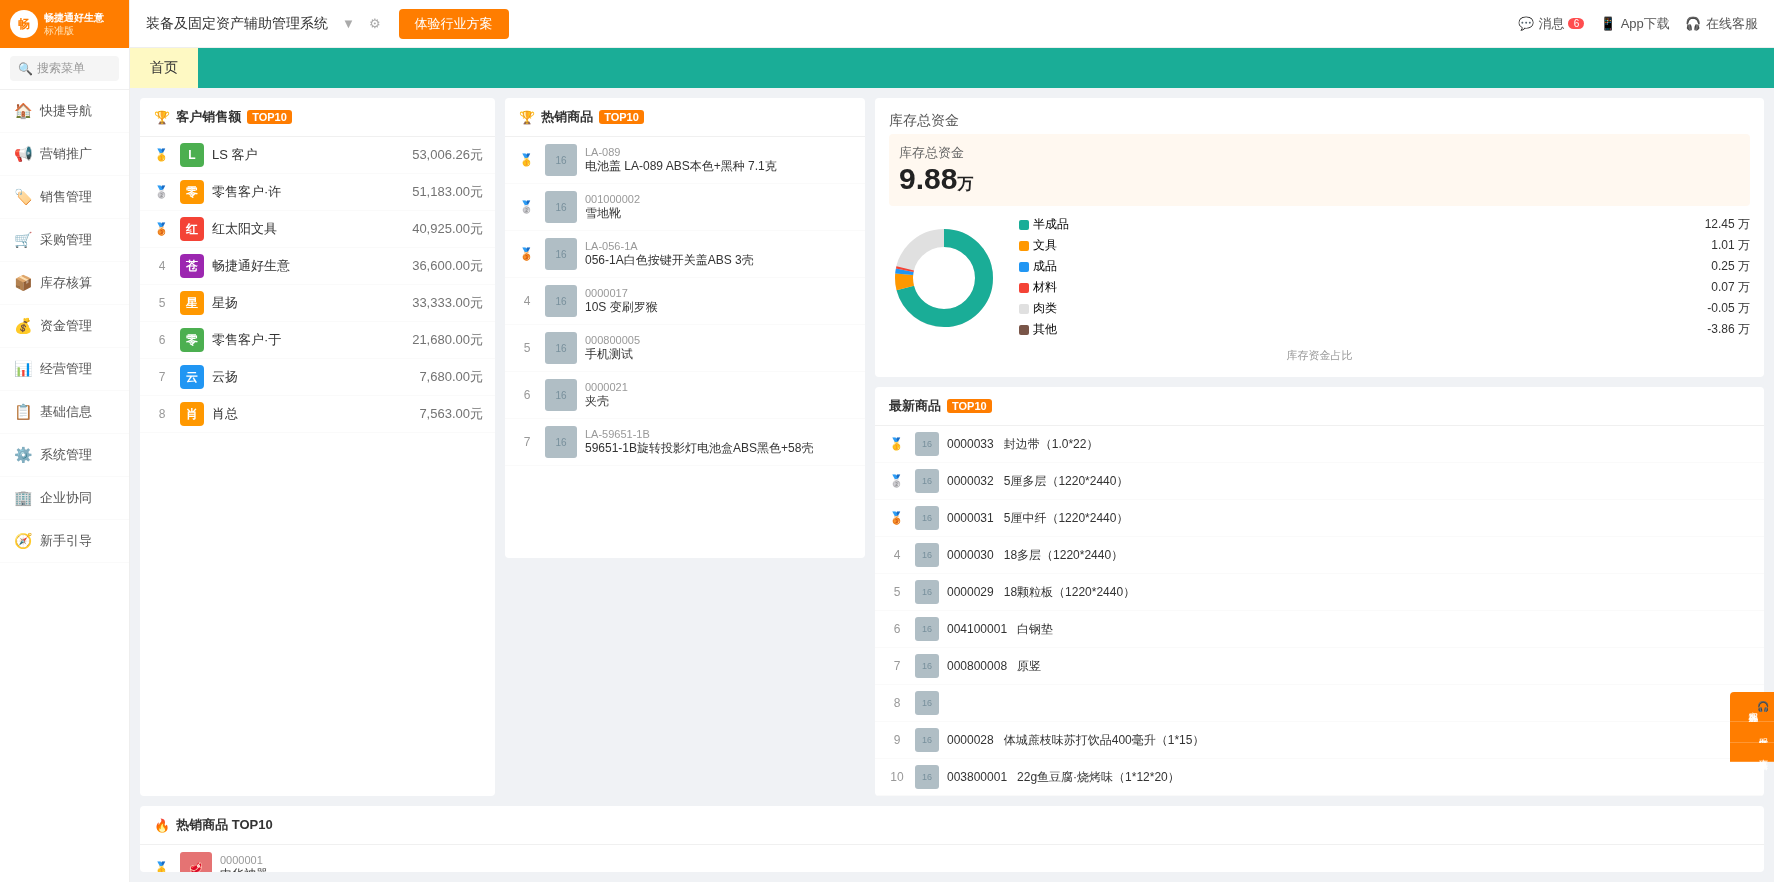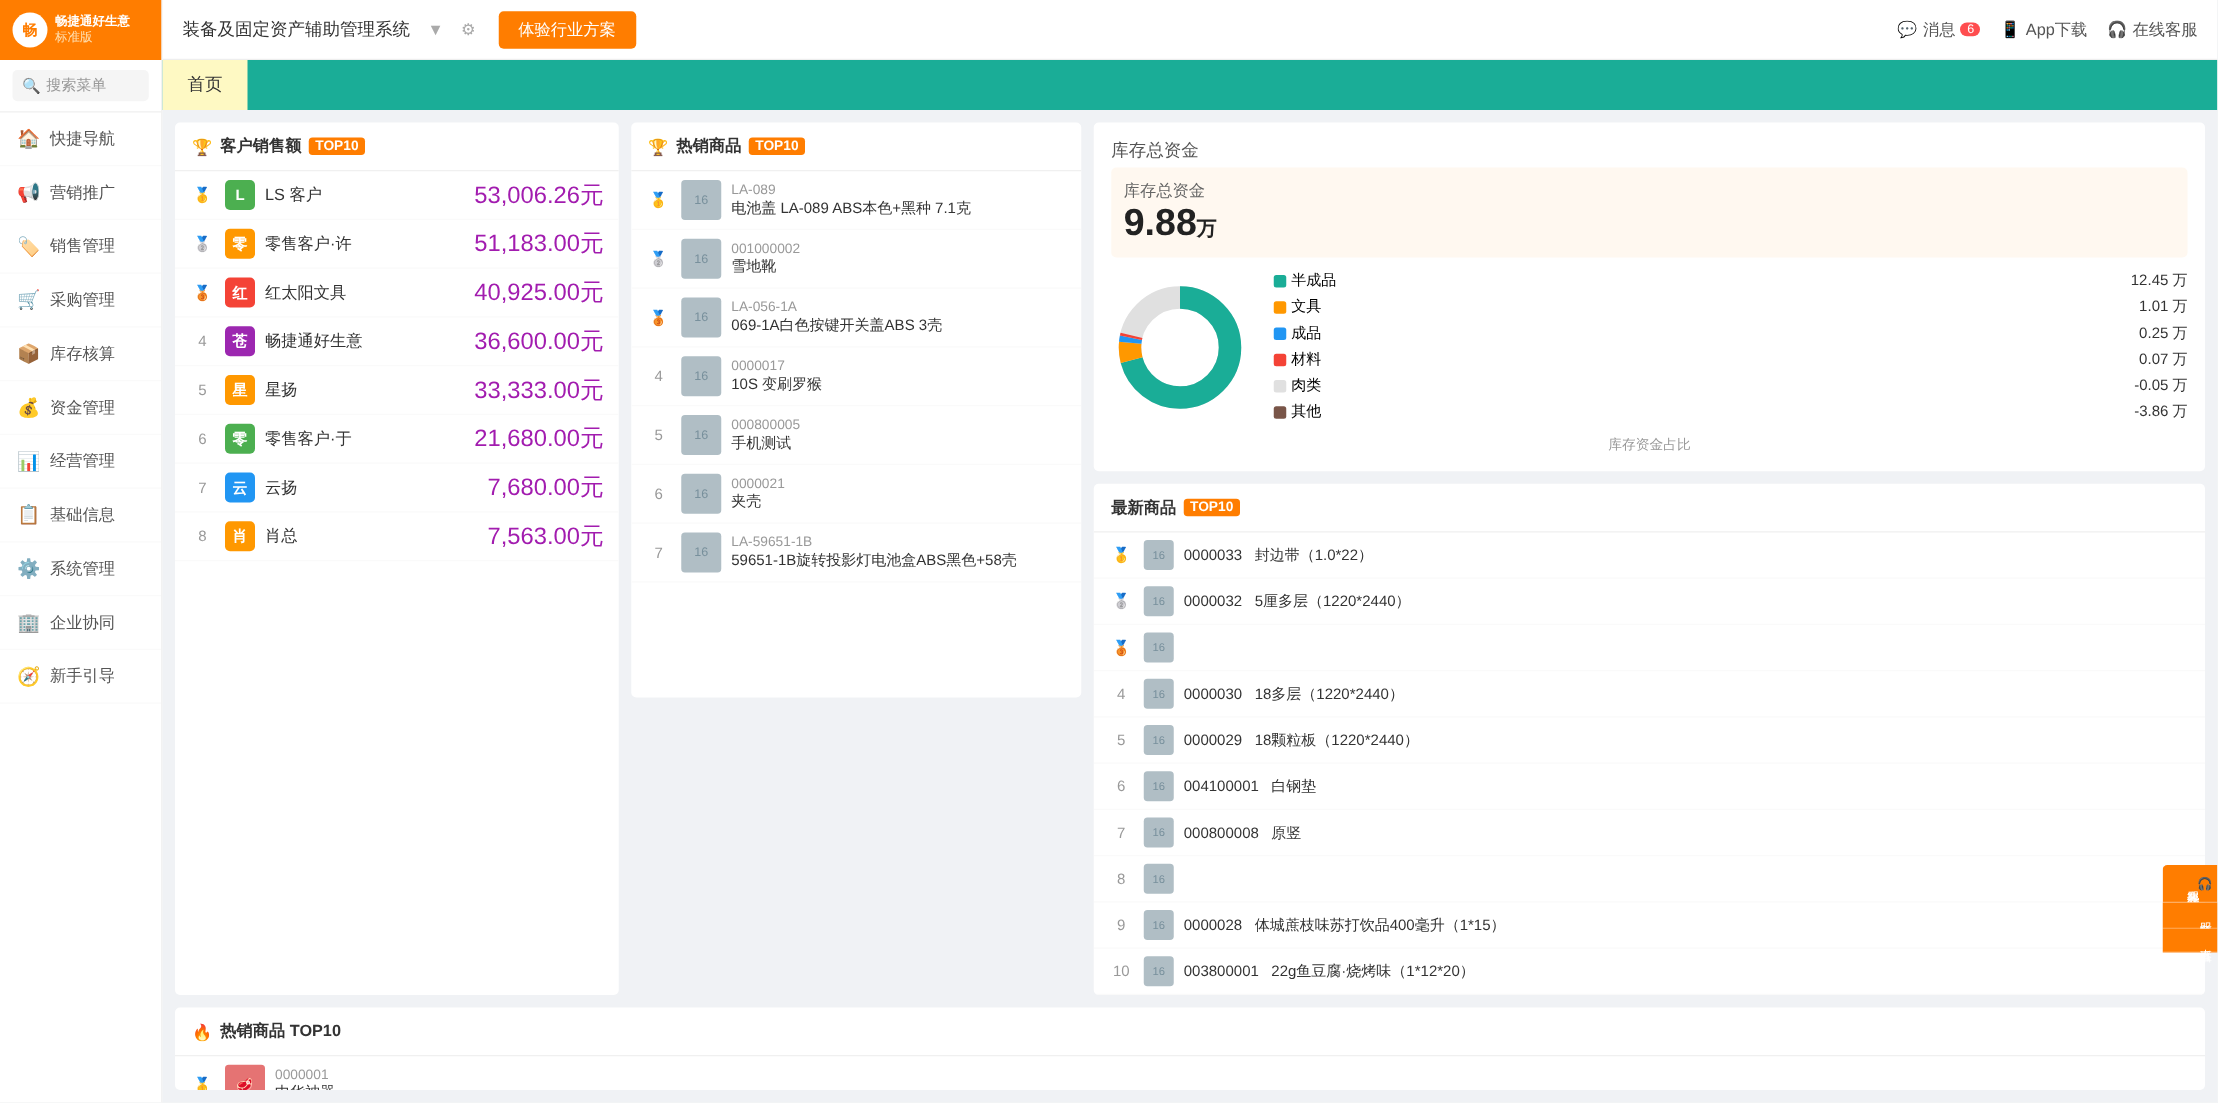--- a/index.html
+++ b/index.html
@@ -192,21 +192,21 @@
     .ranking-num.top2 { color: #888; }
     .ranking-num.top3 { color: #c17f26; }
     .rank-badge {
       width: 24px; height: 24px;
       border-radius: 4px;
       display: flex; align-items: center; justify-content: center;
       font-size: 12px; font-weight: bold; color: #fff;
       flex-shrink: 0;
     }
     .ranking-name { flex: 1; font-size: 13px; color: #333; }
-    .ranking-amount { font-size: 19px; color: #a21caf; font-weight: 500; }
+    .ranking-amount { font-size: 13px; color: #737373; font-weight: 500; }
     .hot-row {
       display: flex;
       align-items: center;
       padding: 7px 12px;
       border-bottom: 1px solid #fafafa;
       gap: 8px;
     }
     .hot-num { width: 20px; text-align: center; font-size: 12px; color: #999; }
     .hot-num.top1 { color: #ff9500; }
     .hot-num.top2 { color: #888; }
@@ -524,21 +524,21 @@
               <div class="hot-info">
                 <div class="hot-code">001000002</div>
                 <div class="hot-name">雪地靴</div>
               </div>
             </div>
             <div class="hot-row">
               <div class="hot-num top3">🥉</div>
               <div class="hot-img" style="background:#b0bec5;color:#78909c;font-size:10px;">16</div>
               <div class="hot-info">
                 <div class="hot-code">LA-056-1A</div>
-                <div class="hot-name">069-1A白色按键开关盖ABS 3壳</div>
+                <div class="hot-name">056-1A白色按键开关盖ABS 3壳</div>
               </div>
             </div>
             <div class="hot-row">
               <div class="hot-num">4</div>
               <div class="hot-img" style="background:#b0bec5;color:#78909c;font-size:10px;">16</div>
               <div class="hot-info">
                 <div class="hot-code">0000017</div>
                 <div class="hot-name">10S 变刷罗猴</div>
               </div>
             </div>
@@ -654,20 +654,21 @@
                 <div class="new-name">0000033 &nbsp; 封边带（1.0*22）</div>
               </div>
               <div class="new-row">
                 <div class="new-num top2">🥈</div>
                 <div class="new-img" style="background:#b0bec5;font-size:9px;color:#78909c;">16</div>
                 <div class="new-name">0000032 &nbsp; 5厘多层（1220*2440）</div>
               </div>
               <div class="new-row">
                 <div class="new-num top3">🥉</div>
                 <div class="new-img" style="background:#b0bec5;font-size:9px;color:#78909c;">16</div>
+                <div class="new-name">0000031 &nbsp; 5厘中纤（1220*2440）</div>
               </div>
               <div class="new-row">
                 <div class="new-num">4</div>
                 <div class="new-img" style="background:#b0bec5;font-size:9px;color:#78909c;">16</div>
                 <div class="new-name">0000030 &nbsp; 18多层（1220*2440）</div>
               </div>
               <div class="new-row">
                 <div class="new-num">5</div>
                 <div class="new-img" style="background:#b0bec5;font-size:9px;color:#78909c;">16</div>
                 <div class="new-name">0000029 &nbsp; 18颗粒板（1220*2440）</div>

